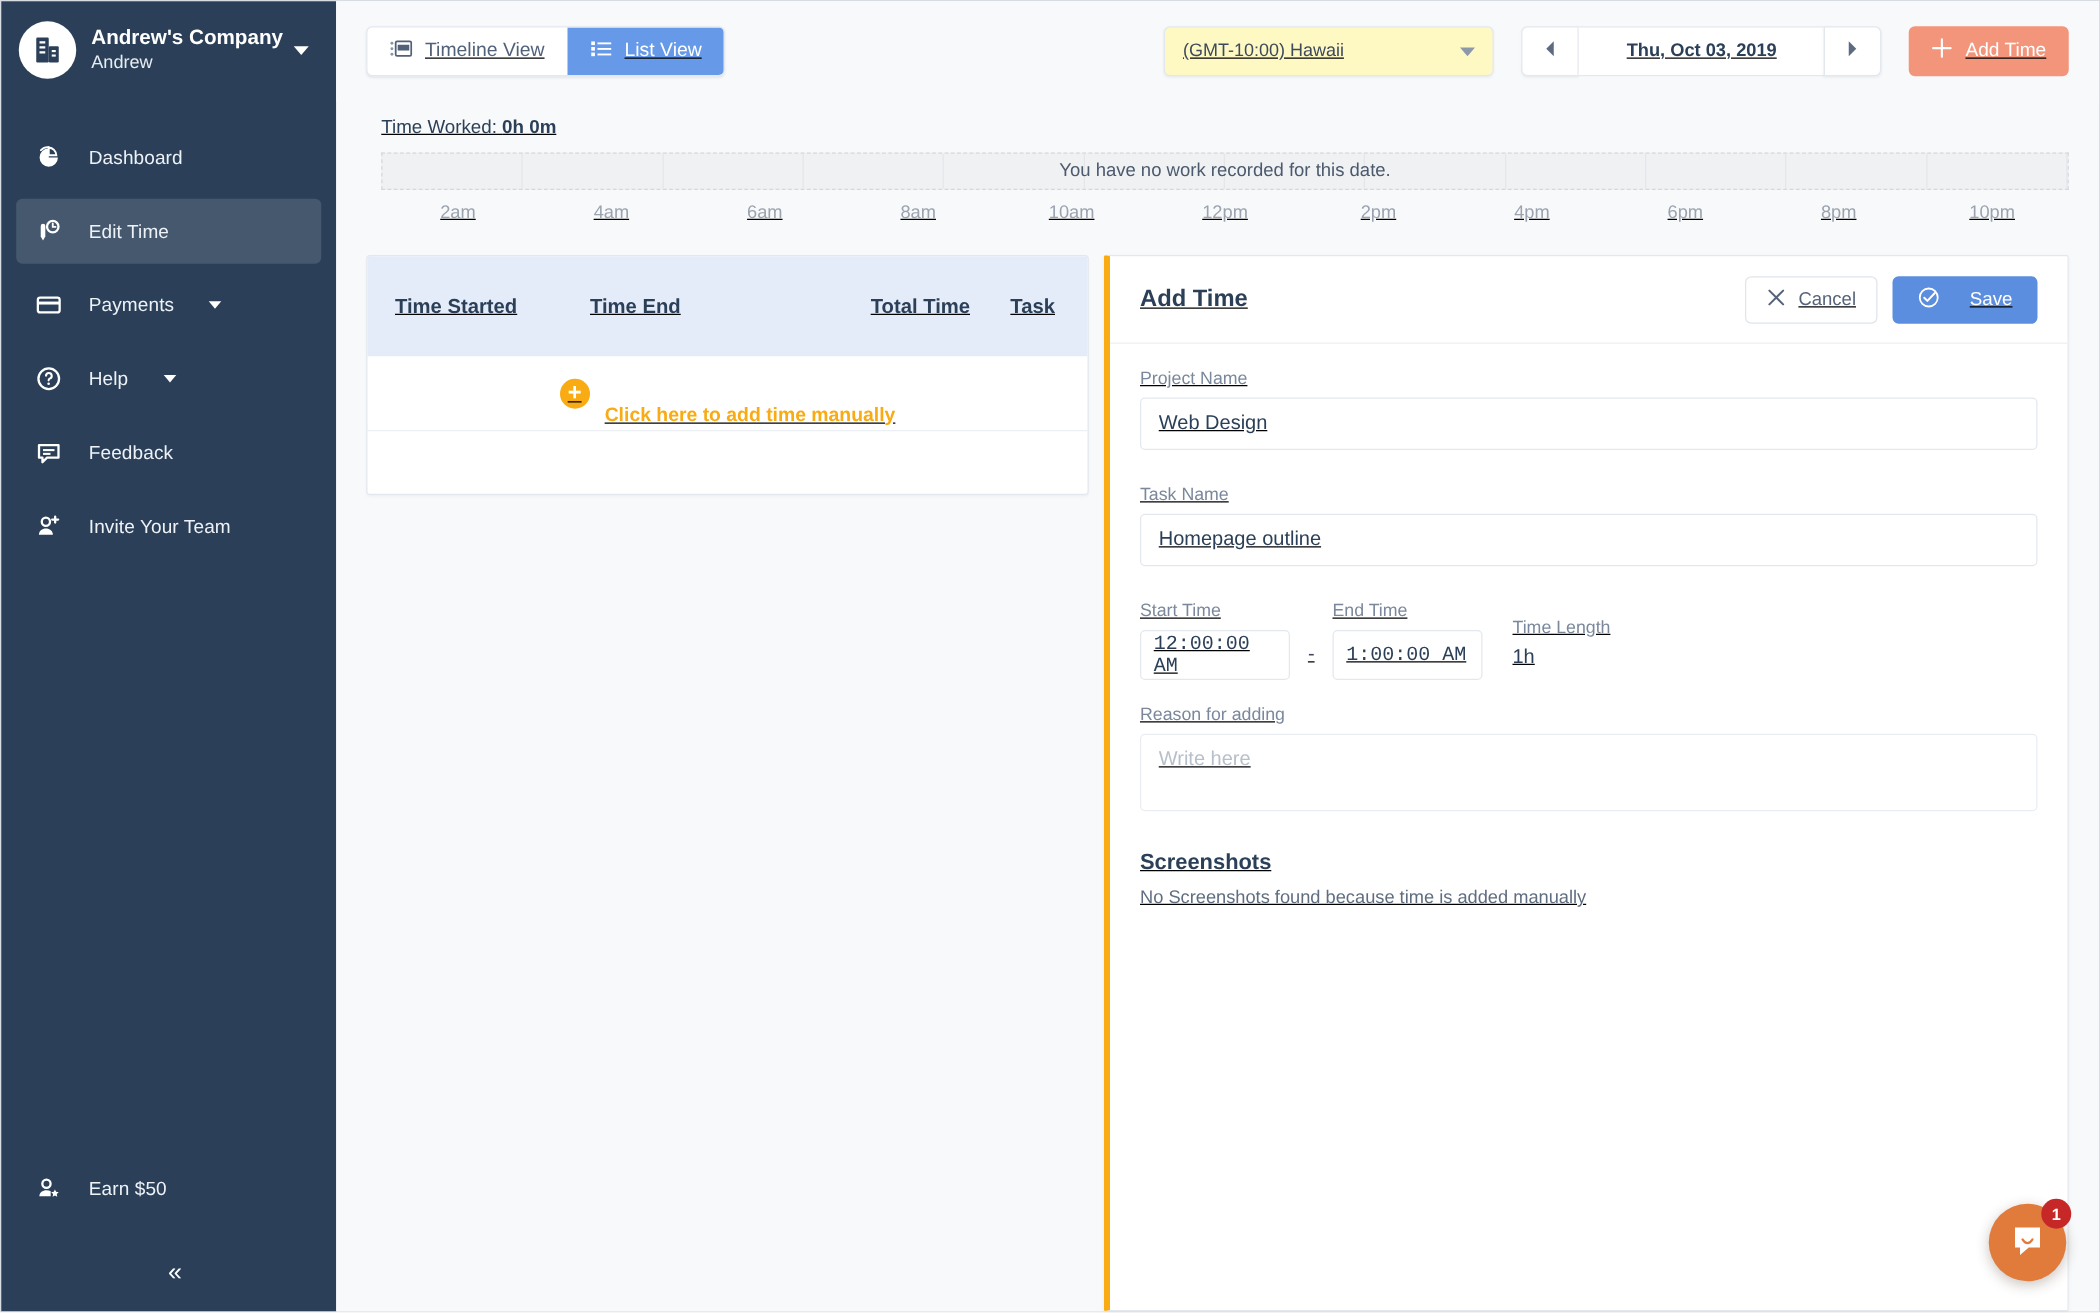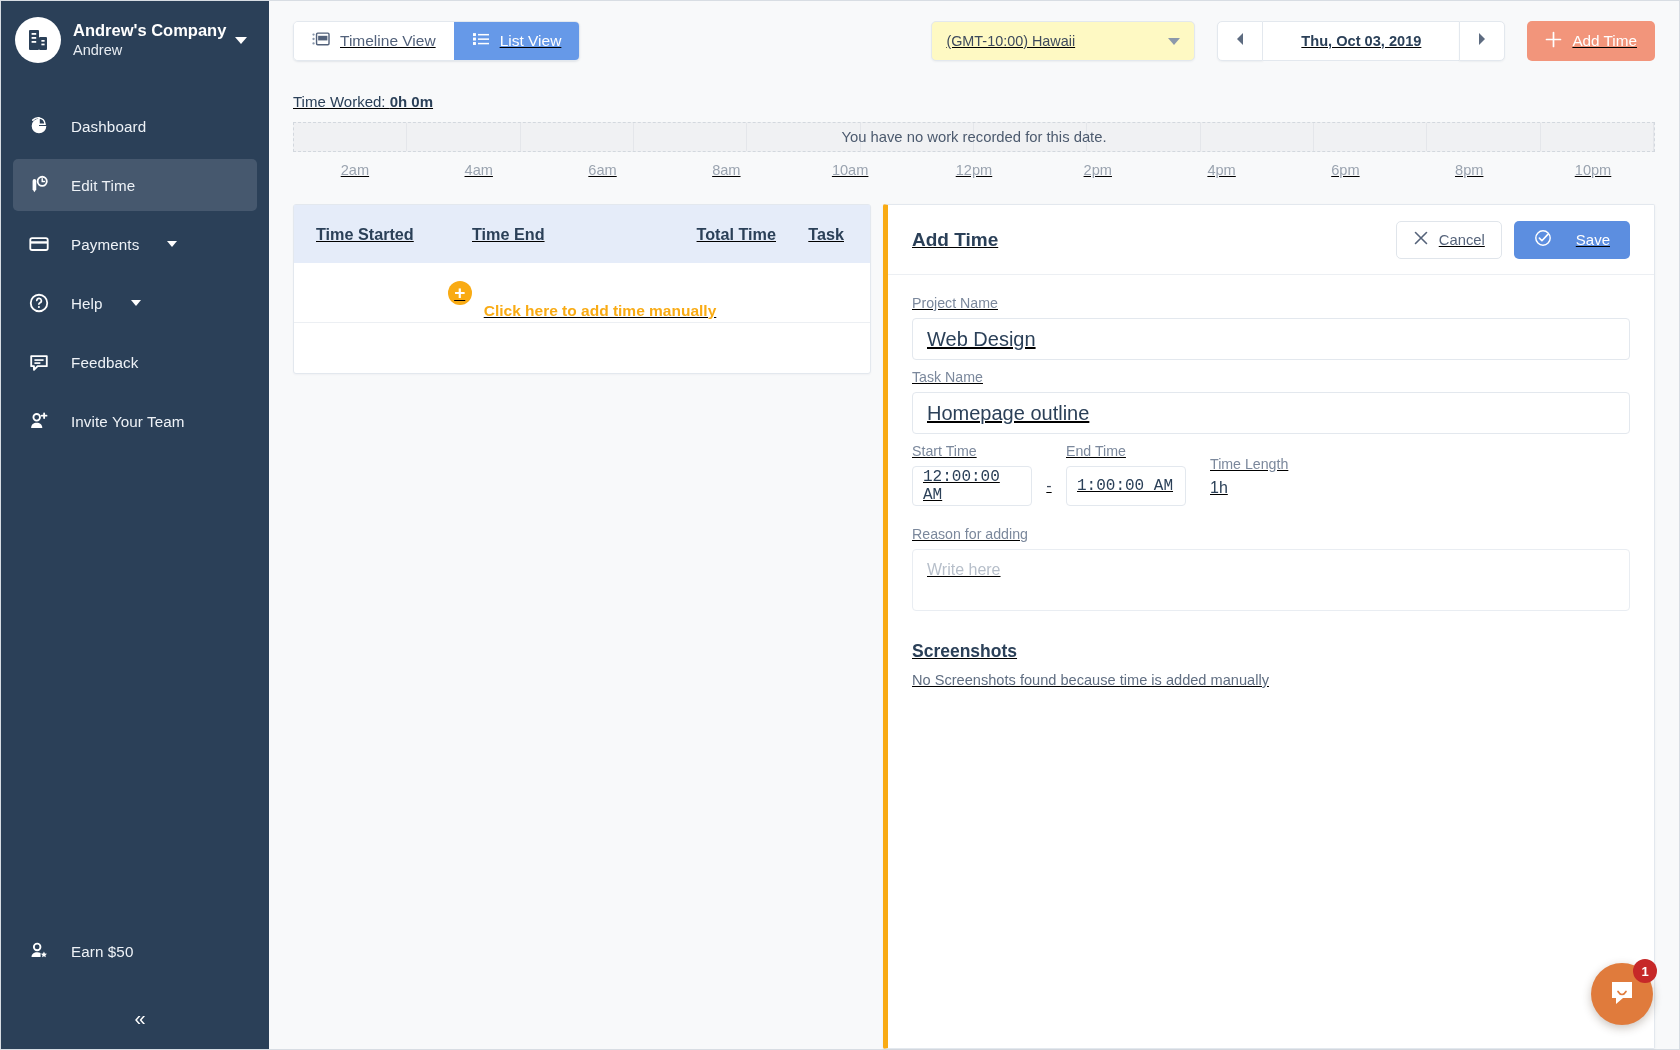--- a/index.html
+++ b/index.html
@@ -186,21 +186,21 @@
     border-radius: 5px;
     display: flex; align-items: center; justify-content: center;
     gap: 10px;
     padding: 0 18px;
     color: #ffffff;
     font-size: 15.3px;
     cursor: pointer;
   }
 
   
-  .timeline-wrap { padding: 12px 24px 0 24px; }
+  .timeline-wrap { padding: 12px 24px 0 24px; margin-left: 12px; }
   .tw-label {
     font-size: 15px; color: #2b4058;
     margin-bottom: 12px;
   }
   .tw-label b { font-weight: bold; }
   .timeline-bar {
     position: relative;
     height: 30px;
     border: 1px dashed #d3d8de;
     background: #f0f1f3;
@@ -241,21 +241,21 @@
     flex: 0 0 578px;
     background: #ffffff;
     border: 1px solid #e3e8ee;
     border-radius: 3px;
     align-self: flex-start;
     box-shadow: 0 1px 2px rgba(40,60,90,.04);
   }
   .thead {
     display: flex;
     background: #e5ecf9;
-    height: 58px;
+    height: 80px;
     align-items: center;
     padding: 0 22px;
   }
   .th {
     font-size: 16.2px; font-weight: bold; color: #2b4058;
   }
   .th.c1 { flex: 0 0 156px; }
   .th.c2 { flex: 0 0 180px; }
   .th.c3 { flex: 0 0 124px; text-align: right; }
   .th.c4 { flex: 1 1 auto; text-align: right; padding-right: 4px; }
@@ -326,22 +326,22 @@
     margin-bottom: 7px;
   }
   .text-input {
     width: 100%;
     height: 42px;
     border: 1px solid #e3e8ee;
     border-radius: 4px;
     background: #ffffff;
     display: flex; align-items: center;
     padding: 0 14px;
-    font-size: 20px; color: #2b4058;
-    margin-bottom: 9px;
+    font-size: 16px; color: #2b4058;
+    margin-bottom: 28px;
     cursor: text;
   }
   .time-row { display: flex; align-items: flex-end; gap: 0; margin-bottom: 20px; }
   .time-col { display: flex; flex-direction: column; }
   .time-input {
     width: 120px; height: 40px;
     border: 1px solid #e3e8ee;
     border-radius: 4px;
     background: #ffffff;
     display: flex; align-items: center;

